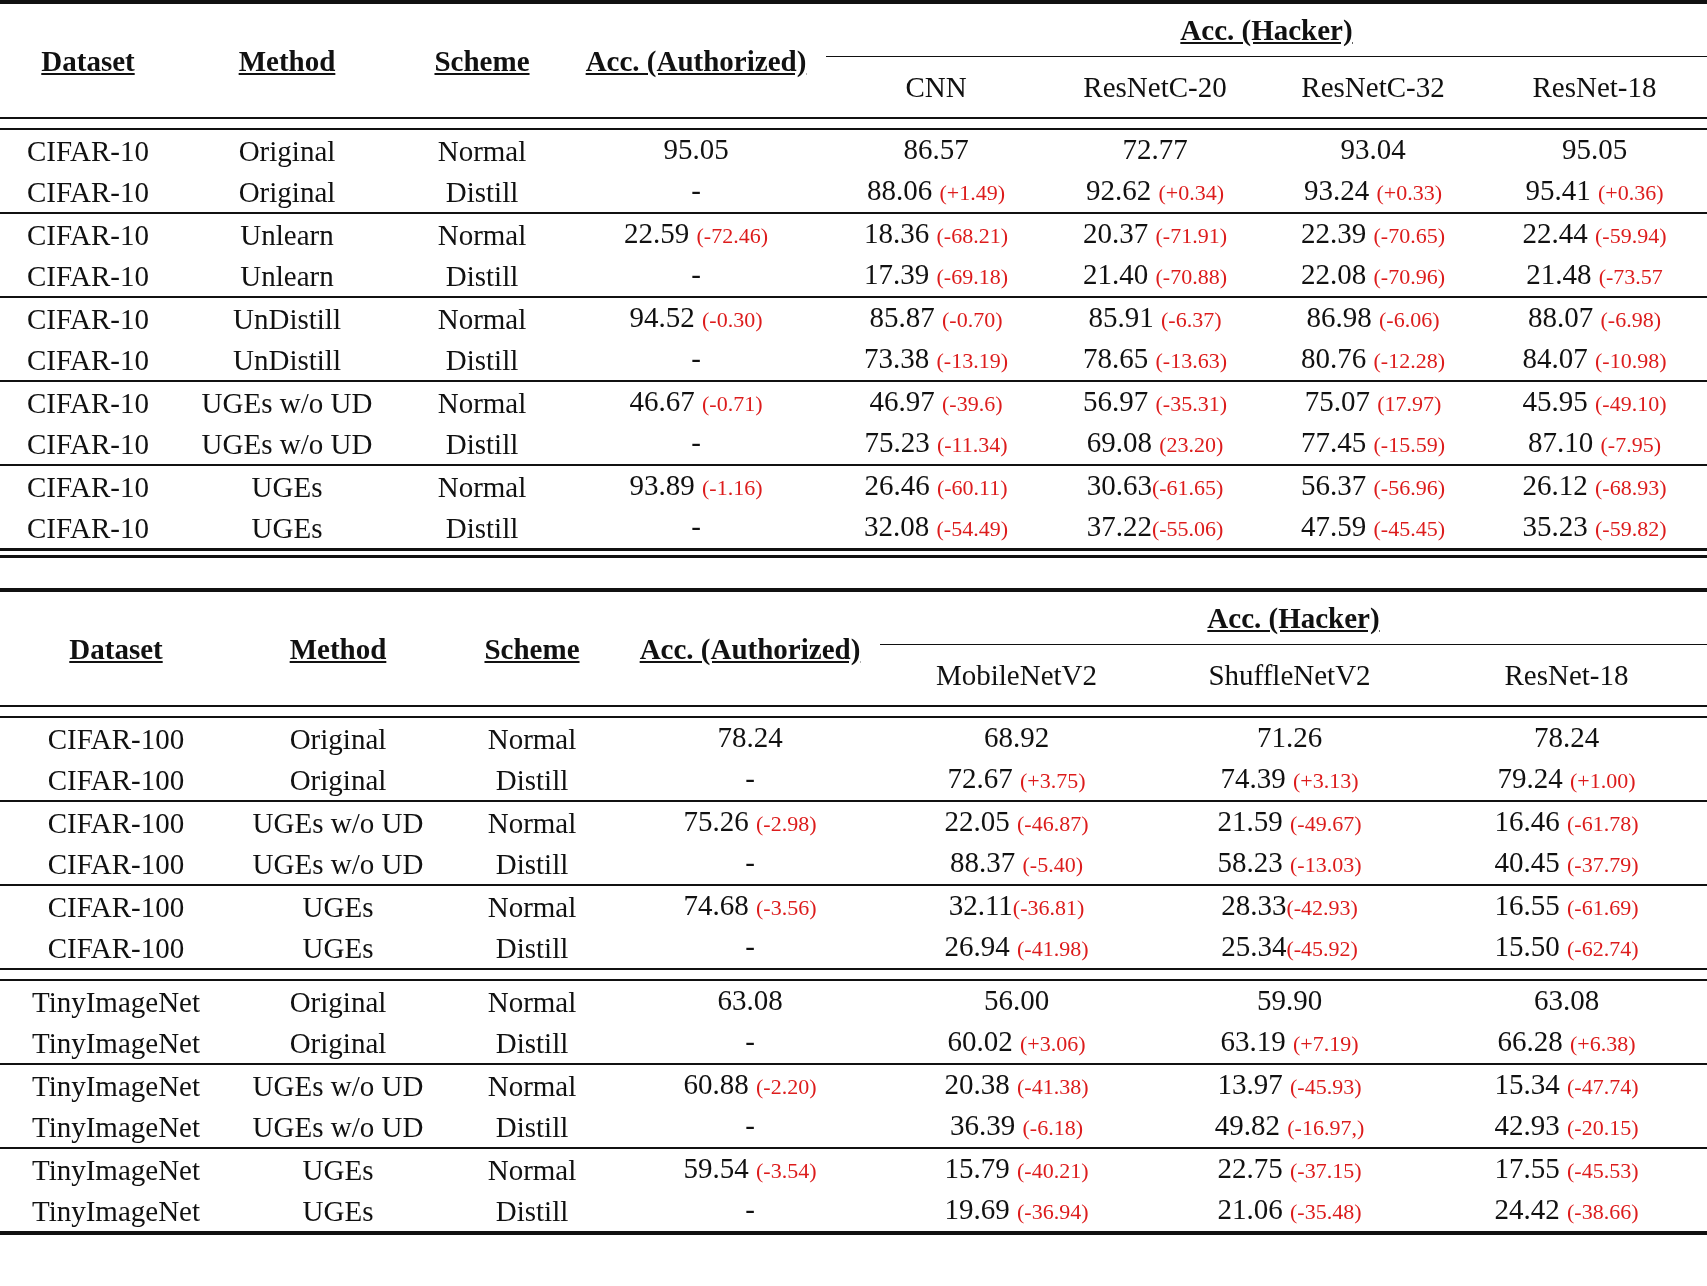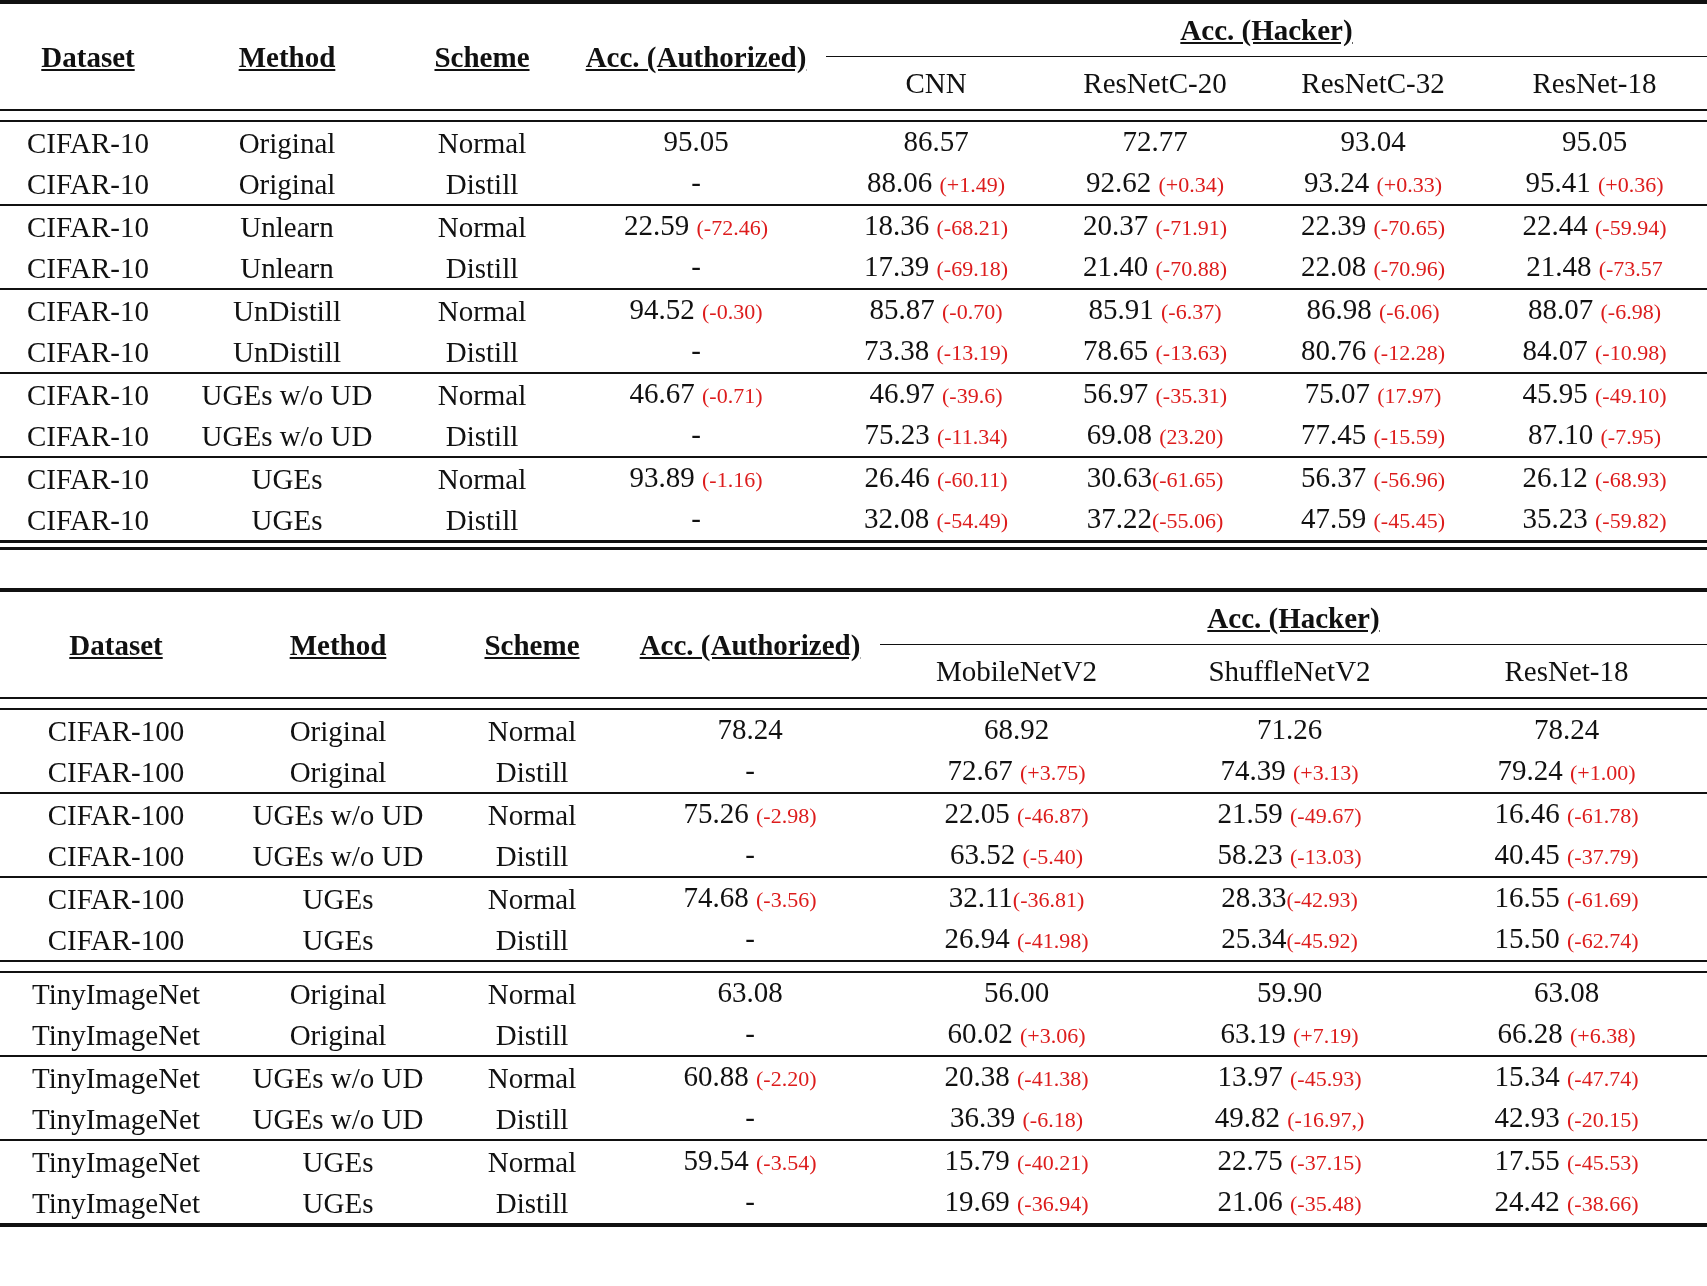--- a/index.html
+++ b/index.html
@@ -48,21 +48,21 @@
     </colgroup>
     <thead>
       <tr class="rule-top-thick">
         <th rowspan="2" style="height:104px">Dataset</th>
         <th rowspan="2">Method</th>
         <th rowspan="2">Scheme</th>
         <th rowspan="2">Acc. (Authorized)</th>
         <th colspan="4" class="hdr-cmid" style="height:52px">Acc. (Hacker)</th>
       </tr>
       <tr>
-        <th class="sub-h" style="height:52px">CNN</th>
+        <th class="sub-h" style="height:60px">CNN</th>
         <th class="sub-h">ResNetC-20</th>
         <th class="sub-h">ResNetC-32</th>
         <th class="sub-h">ResNet-18</th>
       </tr>
     </thead>
     <tbody id="t1-body">
         <tr class="sep-double">
           <td colspan="8">
             <div class="dbl"></div>
           </td>
@@ -187,21 +187,21 @@
     </colgroup>
     <thead>
       <tr class="rule-top-thick">
         <th rowspan="2" style="height:104px">Dataset</th>
         <th rowspan="2">Method</th>
         <th rowspan="2">Scheme</th>
         <th rowspan="2">Acc. (Authorized)</th>
         <th colspan="3" class="hdr-cmid" style="height:52px">Acc. (Hacker)</th>
       </tr>
       <tr>
-        <th class="sub-h" style="height:52px">MobileNetV2</th>
+        <th class="sub-h" style="height:60px">MobileNetV2</th>
         <th class="sub-h">ShuffleNetV2</th>
         <th class="sub-h">ResNet-18</th>
       </tr>
     </thead>
     <tbody id="t2-body">
         <tr class="sep-double">
           <td colspan="7">
             <div class="dbl"></div>
           </td>
         </tr>
@@ -230,21 +230,21 @@
           <td><span>75.26 </span><span class="delta">(-2.98)</span></td>
           <td><span>22.05 </span><span class="delta">(-46.87)</span></td>
           <td><span>21.59 </span><span class="delta">(-49.67)</span></td>
           <td><span>16.46 </span><span class="delta">(-61.78)</span></td>
         </tr>
         <tr class=" gap-bottom">
           <td>CIFAR-100</td>
           <td>UGEs w/o UD</td>
           <td>Distill</td>
           <td><span>-</span><span class="delta"></span></td>
-          <td><span>63.52 </span><span class="delta">(-5.40)</span></td>
+          <td><span>88.37 </span><span class="delta">(-5.40)</span></td>
           <td><span>58.23 </span><span class="delta">(-13.03)</span></td>
           <td><span>40.45 </span><span class="delta">(-37.79)</span></td>
         </tr>
         <tr class="grp-sep gap-top">
           <td>CIFAR-100</td>
           <td>UGEs</td>
           <td>Normal</td>
           <td><span>74.68 </span><span class="delta">(-3.56)</span></td>
           <td><span>32.11</span><span class="delta">(-36.81)</span></td>
           <td><span>28.33</span><span class="delta">(-42.93)</span></td>

